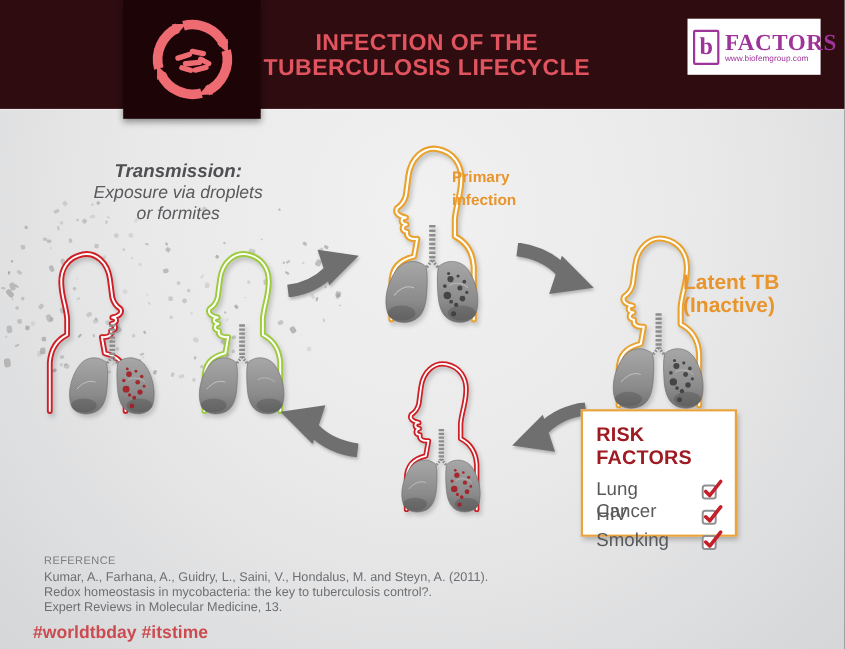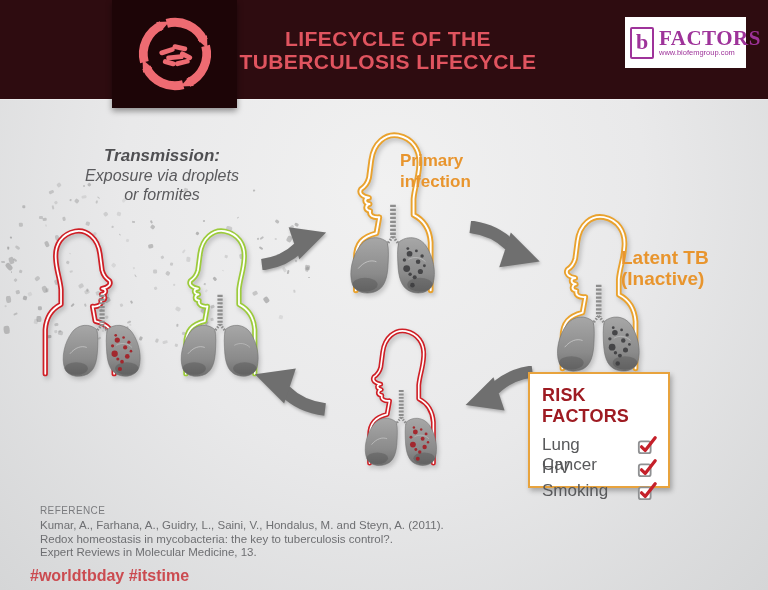--- a/index.html
+++ b/index.html
@@ -37,21 +37,21 @@
   #arrow-b{left:466px;top:221px;width:78px;height:54px;}
   #arrow-c{left:461px;top:366px;width:76px;height:52px;}
   #arrow-d{left:251px;top:360px;width:78px;height:56px;}
   #arrow-b svg{transform:scaleY(-1);}
   #arrow-c svg{transform:scale(-1,-1);}
   #arrow-d svg{transform:scaleX(-1);}
   .stage-label{position:absolute;z-index:3;font-weight:700;}
   #label-transmission{left:53px;top:146px;width:218px;text-align:center;font-style:italic;z-index:3;position:absolute;}
   #label-transmission .t1{font-size:17px;font-weight:700;color:var(--text-dark);line-height:20px;}
   #label-transmission .t2{font-size:16px;color:#5a5a5d;line-height:19px;}
-  #label-primary{left:400px;top:150px;font-size:17px;line-height:21px;color:var(--stage-orange);}
+  #label-primary{left:411px;top:150px;font-size:14px;line-height:21px;color:var(--stage-orange);}
   #label-latent{left:621px;top:247px;font-size:19px;line-height:21px;color:var(--stage-orange);}
   #label-react{left:298px;top:459px;width:186px;text-align:center;font-size:18px;line-height:20px;color:var(--stage-red);}
   
   .riskbox{position:absolute;left:528px;top:372px;width:142px;height:116px;box-sizing:border-box;z-index:3;
     background:#fff;border:2px solid var(--risk-border);box-shadow:2px 3px 5px rgba(0,0,0,.28);padding:11px 11px 8px 12px;}
   .risk-title{font-size:18px;font-weight:800;letter-spacing:.2px;color:var(--risk-title);margin-bottom:8px;}
   .risk-row{display:flex;align-items:flex-start;justify-content:space-between;height:23px;}
   .risk-label{font-size:17px;color:#58595b;}
   .checkbox{width:20px;height:20px;}
   .checkbox svg{width:20px;height:20px;display:block;overflow:visible;}
@@ -96,21 +96,21 @@
         <rect x="32" y="44" width="18" height="5.5" rx="2.8" transform="rotate(-18 41 47)"></rect>
         <rect x="47" y="40" width="17" height="5.5" rx="2.8" transform="rotate(12 55 43)"></rect>
         <rect x="40" y="51" width="20" height="5.5" rx="2.8" transform="rotate(-6 50 54)"></rect>
         <rect x="55" y="49" width="15" height="5.5" rx="2.8" transform="rotate(28 62 52)"></rect>
         <rect x="36" y="57" width="15" height="5.5" rx="2.8" transform="rotate(16 43 60)"></rect>
         <rect x="50" y="57" width="17" height="5.5" rx="2.8" transform="rotate(-14 58 60)"></rect>
       </g>
     </svg>
   </div>
   <div class="title">
-    <div>LIFECYCLE OF THE</div>
+    <div>INFECTION OF THE</div>
     <div>TUBERCULOSIS LIFECYCLE</div>
   </div>
   <div class="logo">
     <div class="logo-mark">b</div>
     <div>
       <div class="logo-name">FACTORS</div>
       <div class="logo-url">www.biofemgroup.com</div>
     </div>
   </div>
 

